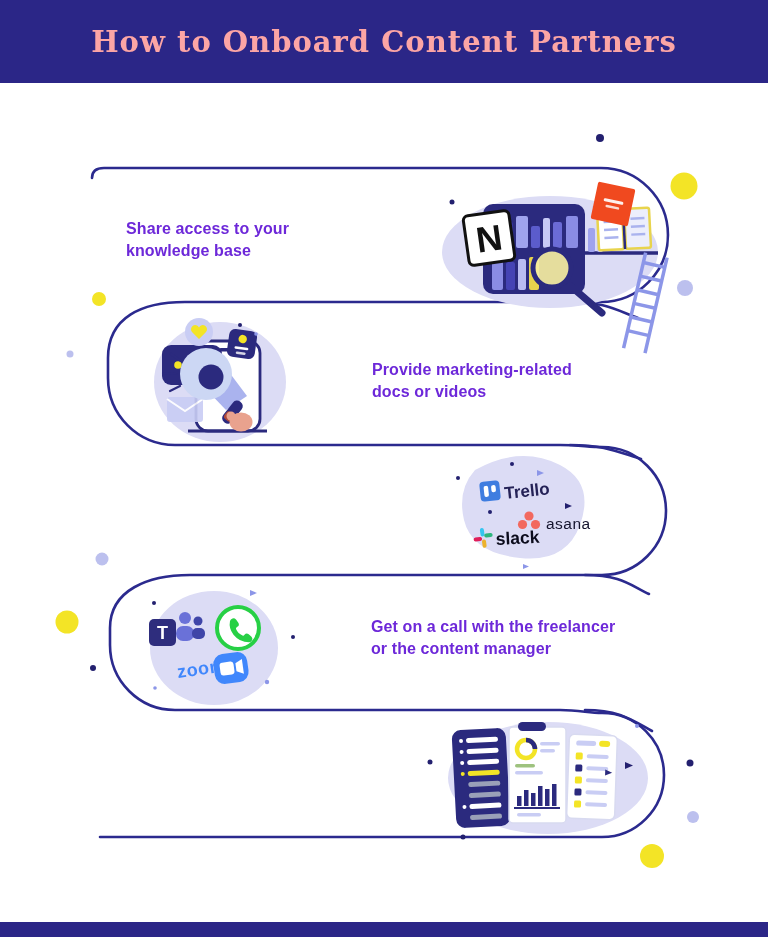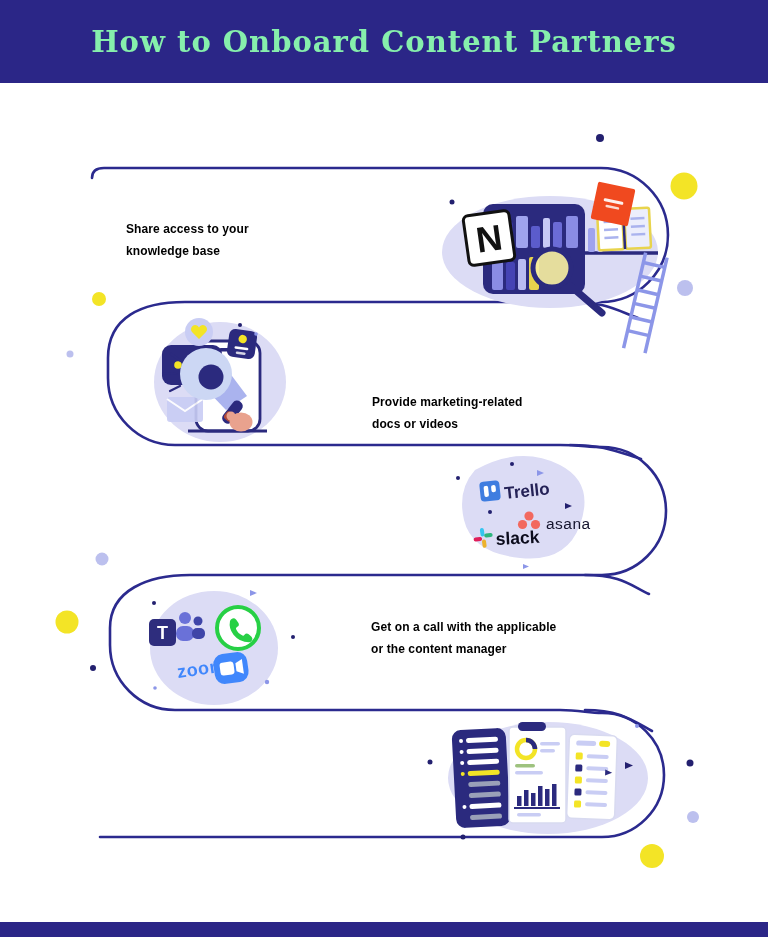--- a/index.html
+++ b/index.html
@@ -5,28 +5,28 @@
   html,body{margin:0;padding:0;background:#ffffff;}
   #canvas{
     position:relative;width:768px;height:937px;overflow:hidden;background:#ffffff;
     font-family:"Liberation Sans",sans-serif;
   }
   .header-bar{
     position:absolute;left:0;top:0;width:768px;height:83px;background:#2b2687;
     display:flex;align-items:center;justify-content:center;
   }
   .header-title{
-    color:#86efac;font-family:"DejaVu Serif",serif;font-weight:700;
+    color:#fca5a5;font-family:"DejaVu Serif",serif;font-weight:700;
     font-size:29px;letter-spacing:1px;white-space:nowrap;
   }
   .footer-bar{
     position:absolute;left:0;top:922px;width:768px;height:15px;background:#2b2687;
   }
   .step-label{
-    position:absolute;color:#000000;font-size:12px;line-height:22px;
+    position:absolute;color:#6d28d9;font-size:16px;line-height:22px;
     font-weight:700;white-space:pre-line;letter-spacing:0.1px;
   }
   svg{position:absolute;left:0;top:0;}
   .svg-text{font-family:"Liberation Sans",sans-serif;}
 </style>
 </head>
 <body>
 
 <div id="canvas">
 
@@ -308,19 +308,19 @@
           <rect x="-6" y="13.5" width="22" height="4" rx="2" fill="#c9cdf4"></rect>
         <rect x="-17" y="24" width="7" height="7" rx="1.5" fill="#f3e426"></rect>
           <rect x="-6" y="25.5" width="22" height="4" rx="2" fill="#c9cdf4"></rect>
         <path d="M 13,-8 l 7,3 l -7,3 z" fill="#2b2a7e"></path>
       </g>
     </g>
   </svg>
 
   <div class="step-label" style="left:126px;top:218px;">Share access to your
 knowledge base</div>
-  <div class="step-label" style="left:372px;top:359px;margin-top:32px;">Provide marketing-related
+  <div class="step-label" style="left:372px;top:359px;">Provide marketing-related
 docs or videos</div>
-  <div class="step-label" style="left:371px;top:616px;">Get on a call with the applicable
+  <div class="step-label" style="left:371px;top:616px;">Get on a call with the freelancer
 or the content manager</div>
 
   <div class="footer-bar"></div>
 </div>
 
 </body></html>

